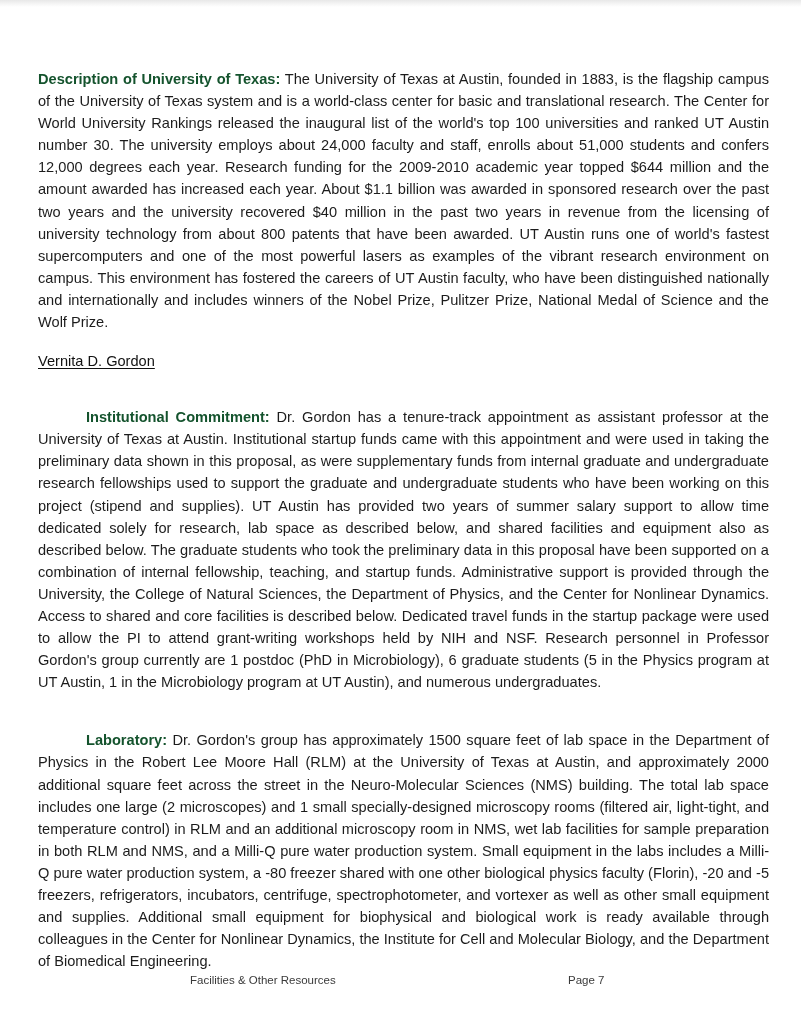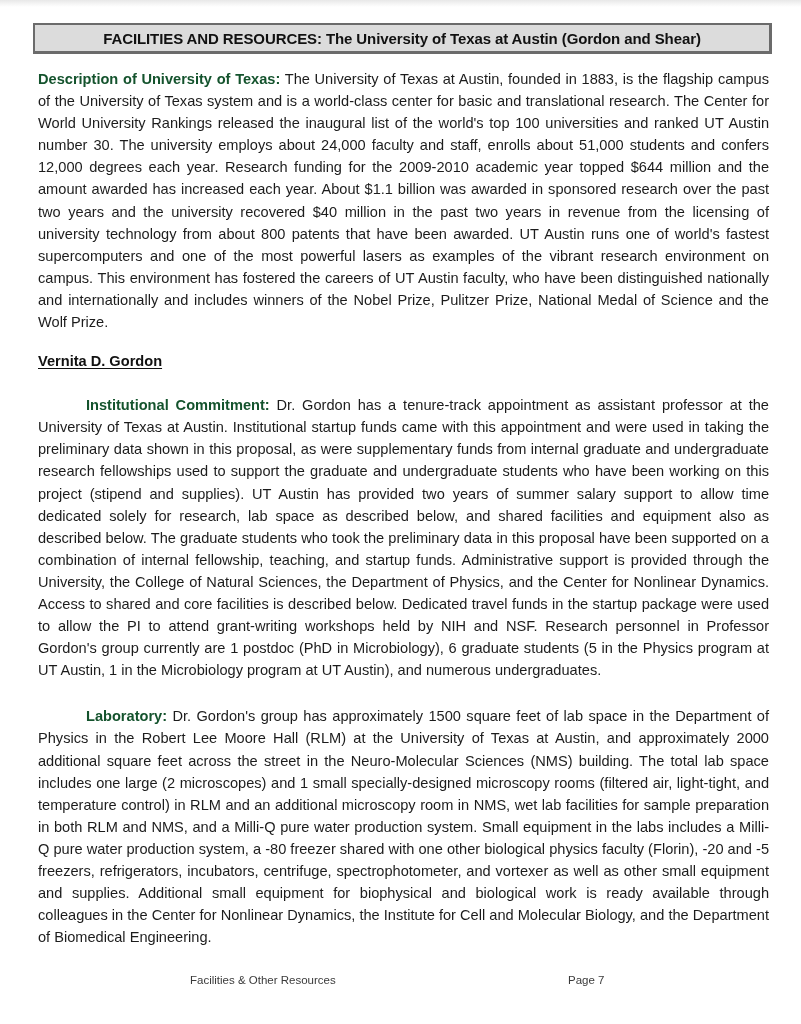--- a/index.html
+++ b/index.html
@@ -72,30 +72,30 @@
     text-align: justify;
     text-justify: inter-word;
     color: #1c1c1c;
     -webkit-hyphens: none;
     hyphens: none;
   }
   p.para.indent {
     text-indent: 48px;
   }
   p.gap-before {
-    margin-top: 24px;
+    margin-top: 36px;
   }
 
   b.lead { font-weight: bold; color: #14532d; }
 
   
   .name-heading {
     margin: 20px 0 0 0;
     font-size: 14.6px;
-    font-weight: bold;
+    font-weight: normal;
     text-decoration: underline;
     text-underline-offset: 2px;
     color: #111111;
     display: inline-block;
   }
 
   
   .footer {
     position: absolute;
     left: 38px;
@@ -120,23 +120,20 @@
     white-space: nowrap;
   }
 </style>
 </head>
 <body>
 
 <div class="scan-top-edge"></div>
 
 <div class="page">
 
-  <div class="header-box">
-    <span class="header-box-title">FACILITIES AND RESOURCES: The University of Texas at Austin (Gordon and Shear)</span>
-  </div>
 
   <div class="content">
 
     <p class="para"><b class="lead">Description of University of Texas:</b><span> The University of Texas at Austin, founded in 1883, is the flagship campus of the University of Texas system and is a world-class center for basic and translational research. The Center for World University Rankings released the inaugural list of the world's top 100 universities and ranked UT Austin number 30. The university employs about 24,000 faculty and staff, enrolls about 51,000 students and confers 12,000 degrees each year. Research funding for the 2009-2010 academic year topped $644 million and the amount awarded has increased each year. About $1.1 billion was awarded in sponsored research over the past two years and the university recovered $40 million in the past two years in revenue from the licensing of university technology from about 800 patents that have been awarded. UT Austin runs one of world's fastest supercomputers and one of the most powerful lasers as examples of the vibrant research environment on campus. This environment has fostered the careers of UT Austin faculty, who have been distinguished nationally and internationally and includes winners of the Nobel Prize, Pulitzer Prize, National Medal of Science and the Wolf Prize.</span></p>
 
     <div>
       <span class="name-heading">Vernita D. Gordon</span>
     </div>
 
     <p class="para indent gap-before"><b class="lead">Institutional Commitment:</b><span> Dr. Gordon has a tenure-track appointment as  assistant professor at the University of Texas at Austin. Institutional startup funds came with this appointment and were used in taking the preliminary data shown in this proposal, as were supplementary funds from internal graduate and undergraduate research fellowships used to support the graduate and undergraduate students who have been working on this project (stipend and supplies). UT Austin has provided two years of summer salary support to allow time dedicated solely for research, lab space as described below, and shared facilities and equipment also as described below. The graduate students who took the preliminary data in this proposal have been supported on a combination of internal fellowship, teaching, and startup funds. Administrative support is provided through the University, the College of Natural Sciences, the Department of Physics, and the Center for Nonlinear Dynamics. Access to shared and core facilities is described below. Dedicated travel funds in the startup package were used to allow the PI to attend grant-writing workshops held by NIH and NSF. Research personnel in Professor Gordon's group currently are 1 postdoc (PhD in Microbiology), 6 graduate students (5 in the Physics program at UT Austin, 1 in the Microbiology program at UT Austin), and numerous undergraduates.</span></p>

